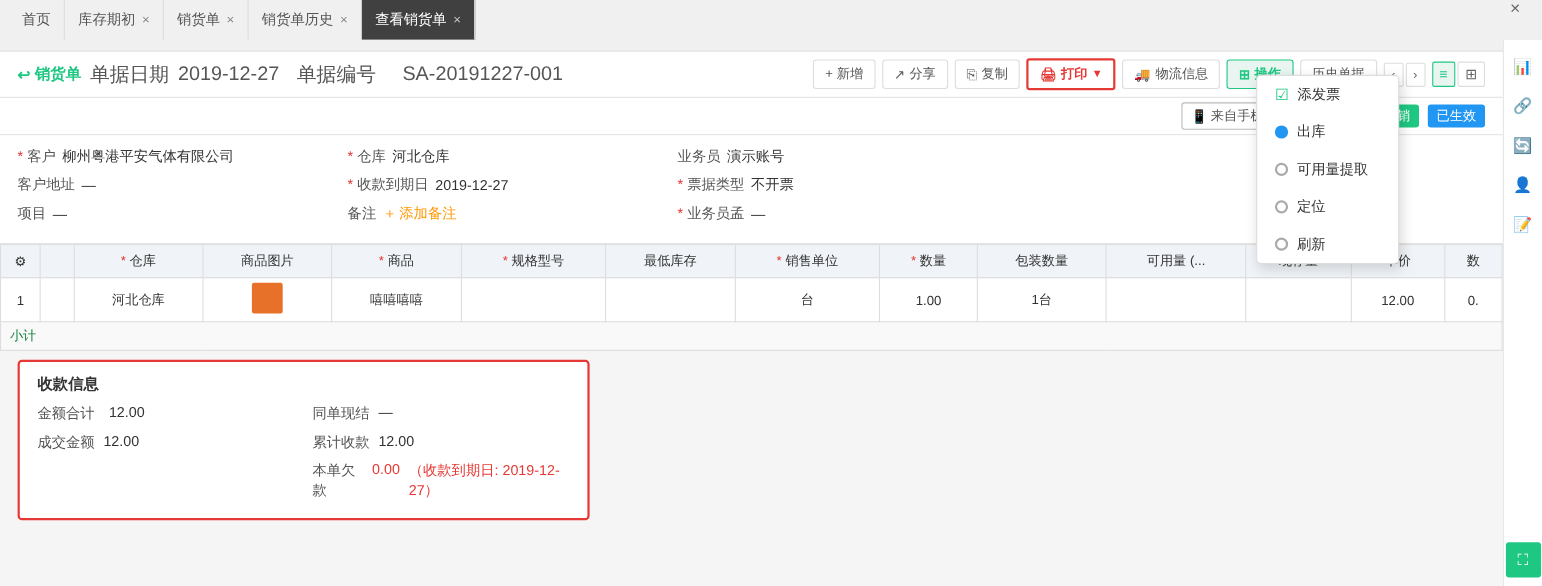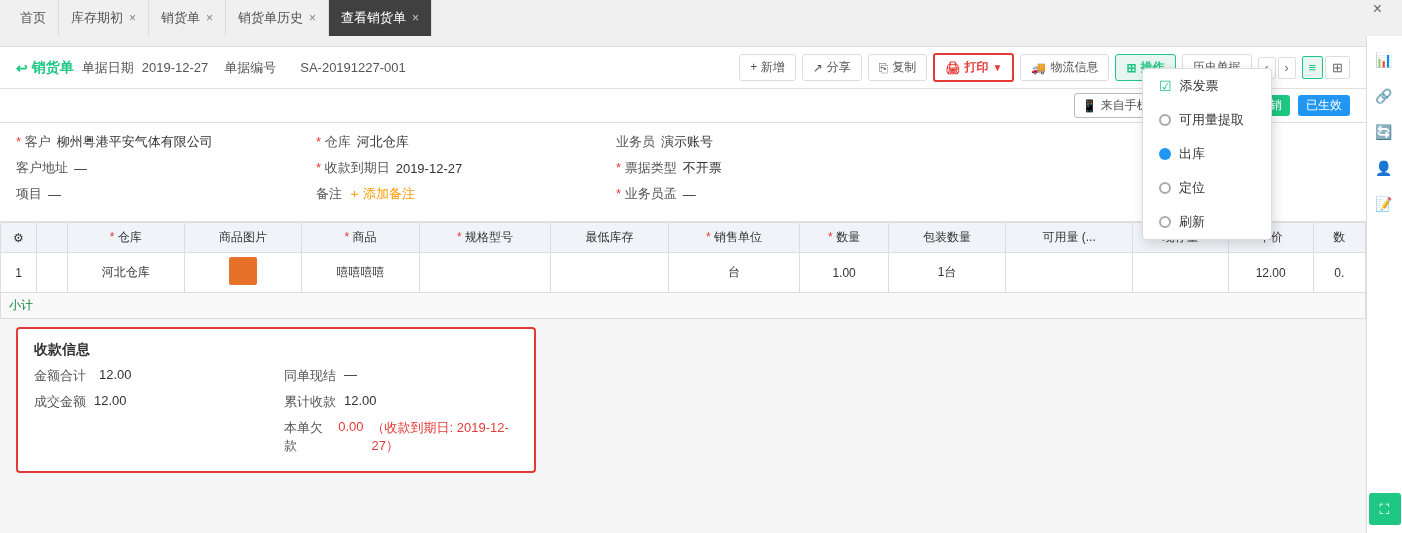--- a/index.html
+++ b/index.html
@@ -32,21 +32,21 @@
     .doc-header {
       background: #fff; border-bottom: 1px solid #e0e0e0;
       padding: 6px 16px; display: flex; align-items: center; flex-wrap: wrap; gap: 8px;
     }
     .doc-title-area {
       display: flex; align-items: center; gap: 8px; flex: 1;
     }
     .doc-type-badge {
       display: flex; align-items: center; gap: 4px; color: #1ec782; font-weight: bold; font-size: 14px;
     }
-    .doc-meta { display: flex; align-items: center; gap: 16px; font-size: 13px; color: #555; }
+    .doc-meta { display: flex; align-items: center; gap: 16px; font-size: 18px; color: #555; }
     .doc-meta span { display: flex; align-items: center; gap: 4px; }
 
     .doc-actions {
       display: flex; align-items: center; gap: 6px;
     }
     .btn {
       display: flex; align-items: center; gap: 4px; padding: 4px 10px;
       border: 1px solid #ddd; border-radius: 3px; background: #fff; cursor: pointer;
       font-size: 12px; color: #555; white-space: nowrap;
     }
@@ -372,26 +372,26 @@
     </div>
 
   </div>
 
   <div class="dropdown-menu" style="top: 68px; right: 130px;">
     <div class="dropdown-item">
       <span style="color:#1ec782; font-size:14px;">☑</span>
       <span>添发票</span>
     </div>
     <div class="dropdown-item">
+      <span class="dropdown-dot dot-blue"></span>
+      <span>出库</span>
+    </div>
+    <div class="dropdown-item">
       <span class="dropdown-dot dot-gray" style="border: 2px solid #aaa; background: transparent;"></span>
       <span>可用量提取</span>
-    </div>
-    <div class="dropdown-item">
-      <span class="dropdown-dot dot-blue"></span>
-      <span>出库</span>
     </div>
     <div class="dropdown-item">
       <span class="dropdown-dot" style="border: 2px solid #aaa; background: transparent; border-radius:50%;"></span>
       <span>定位</span>
     </div>
     <div class="dropdown-item">
       <span class="dropdown-dot" style="border: 2px solid #aaa; background: transparent; border-radius:50%;"></span>
       <span>刷新</span>
     </div>
   </div>

